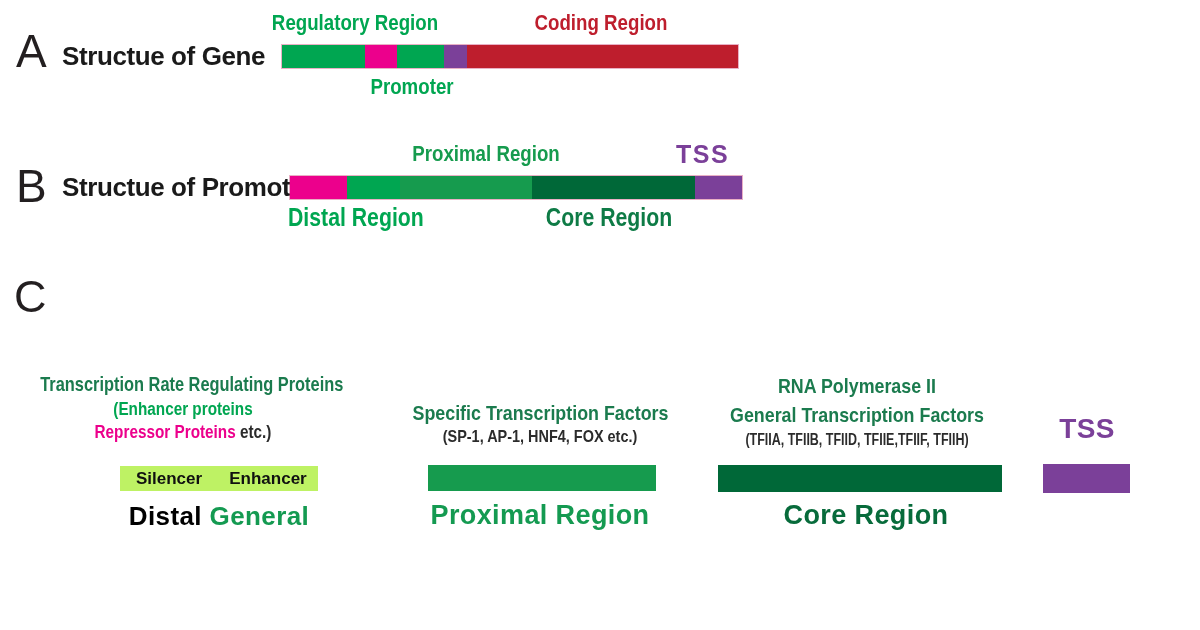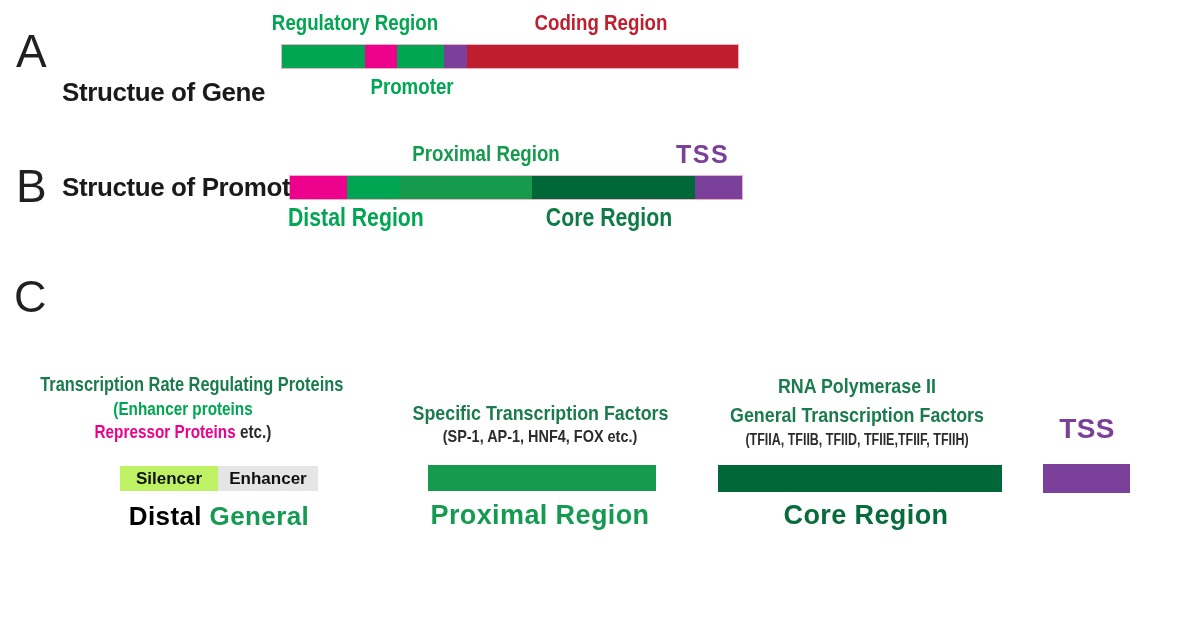--- a/index.html
+++ b/index.html
@@ -31,21 +31,21 @@
   .fs26 { font-size:26px; }
   .fs27 { font-size:27px; }
   .fs28 { font-size:28px; }
 </style>
 </head>
 <body>
 
 <div class="canvas">
 
   <div class="abs letter" style="left:16px; top:28px;">A</div>
-  <div class="abs sec-title" style="left:62px; top:41px;margin-top:36px;">Structue of Gene</div>
+  <div class="abs sec-title" style="left:62px; top:41px;">Structue of Gene</div>
 
   <div class="abs lbl fs22 cond" style="left: 255px; top: 11px; width: 200px; color: rgb(0, 166, 81);">Regulatory Region</div>
   <div class="abs lbl fs22 cond" style="left: 501px; top: 11px; width: 200px; color: rgb(190, 30, 45);">Coding Region</div>
 
   <div class="abs bar edged" style="left:282px; top:45px; width:456px; height:23px;">
       <div style="width: 83px; background: rgb(0, 166, 81);"></div>
       <div style="width: 32px; background: rgb(236, 0, 140);"></div>
       <div style="width: 47px; background: rgb(0, 166, 81);"></div>
       <div style="width: 23px; background: rgb(123, 64, 153);"></div>
       <div style="width: 271px; background: rgb(190, 30, 45);"></div>
@@ -72,21 +72,21 @@
 
   <div class="abs letter" style="left:14px; top:274px; font-size:45px;">C</div>
 
   <div class="abs lbl fs21 cond-x" style="left: 0px; top: 372px; width: 366px; color: rgb(27, 123, 78);">Transcription Rate Regulating Proteins</div>
   <div class="abs lbl fs18 cond" style="left: 0px; top: 400px; width: 366px; color: rgb(0, 166, 81);">(Enhancer proteins</div>
   <div class="abs lbl fs18 cond" style="left:0px; top:423px; width:366px;">
     <span style="color: rgb(236, 0, 140);">Repressor Proteins</span><span style="color: rgb(43, 43, 43);"> etc.)</span>
   </div>
   <div class="abs bar" style="left:120px; top:466px; width:198px; height:25px;">
       <div style="width: 98px; background: #bef264;">Silencer</div>
-      <div style="width: 100px; background: #e5e5e5;">Enhancer</div>
+      <div style="width: 100px; background: #bef264;">Enhancer</div>
     </div>
   <div class="abs lbl fs26 heavy" style="left:119px; top:502px; width:200px;">
     <span style="color: #000000;">Distal</span><span style="color: rgb(20, 154, 81);"> General</span>
   </div>
 
   <div class="abs lbl fs21 cond" style="left: 390px; top: 401px; width: 300px; color: rgb(27, 123, 78);">Specific Transcription Factors</div>
   <div class="abs lbl fs17 cond" style="left: 390px; top: 428px; width: 300px; color: rgb(43, 43, 43);">(SP-1, AP-1, HNF4, FOX etc.)</div>
   <div class="abs bar" style="left:428px; top:465px; width:228px; height:26px;">
       <div style="width: 228px; background: rgb(22, 155, 78);"></div>
     </div>

